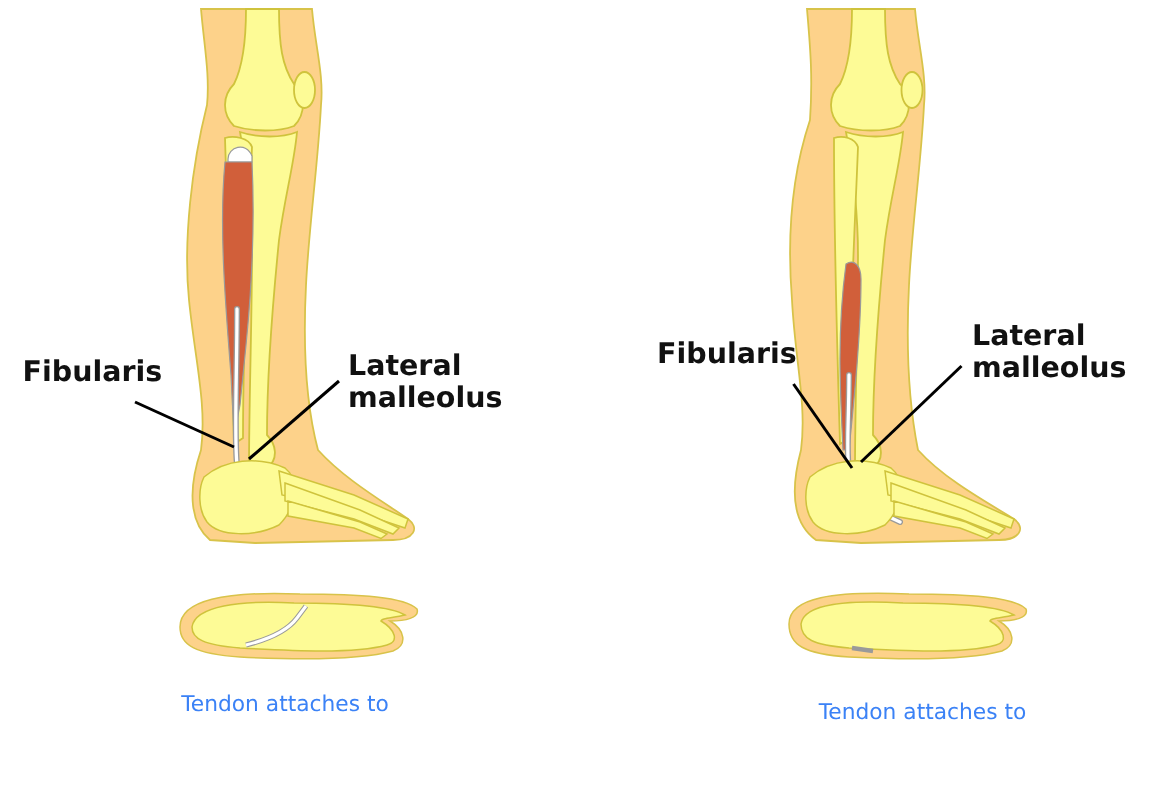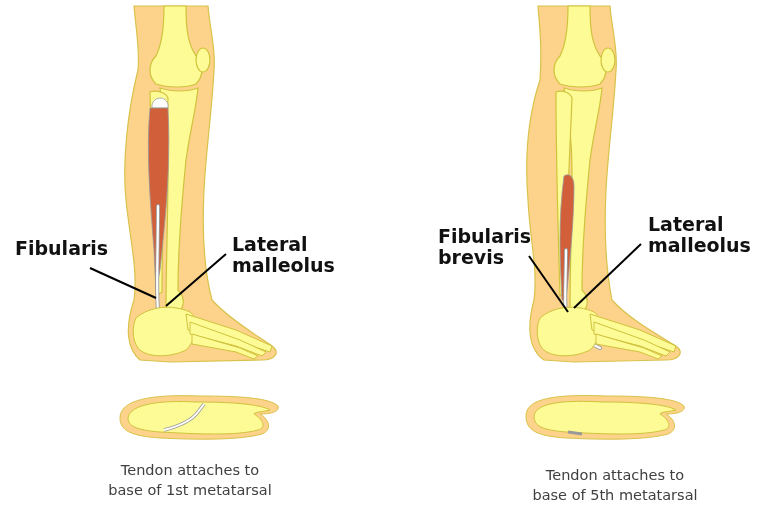--- a/index.html
+++ b/index.html
@@ -1,19 +1,19 @@
 <!DOCTYPE html>
 <html><head>
 <meta charset="utf-8">
 <style>
   html, body { margin:0; padding:0; background:#ffffff; }
   body { width:768px; height:527px; position:relative; overflow:hidden; font-family:"DejaVu Sans", sans-serif; }
   svg.art { position:absolute; left:0; top:0; }
   .label { position:absolute; font-family:"DejaVu Sans", sans-serif; font-weight:bold; color:#111; font-size:19px; line-height:21px; }
-  .caption { position:absolute; font-family:"DejaVu Sans", sans-serif; color:#404040; font-size:14.5px; line-height:20px; text-align:center; }
+  .caption { position:absolute; font-family:"DejaVu Sans", sans-serif; color:#3b82f6; font-size:14.5px; line-height:20px; text-align:center; }
 </style>
 </head>
 <body>
 
 <svg class="art" width="768" height="527" viewBox="0 0 768 527">
 
   <g>
 
     <path d="M134,6 L208,6 C210,30 216,50 214,70 C212,110 206,150 204,190 C202,230 204,270 212,300 C230,320 258,336 272,346 C280,352 276,360 262,360 L170,362 L140,360 C128,350 124,330 134,300 C138,270 130,240 126,200 C122,160 128,110 138,70 C140,50 136,30 134,6 Z" fill="#fdd28a" stroke="#d8c34a" stroke-width="1.2"></path>
 
@@ -80,27 +80,24 @@
 
 <div class="label" style="left:15px; top:238px;">
   <div>Fibularis</div>
 </div>
 <div class="label" style="left:232px; top:234px;">
   <div>Lateral</div>
   <div>malleolus</div>
 </div>
 <div class="caption" style="left:90px; top:460px; width:200px;">
   <div>Tendon attaches to</div>
-  <div>base of 1st metatarsal</div>
 </div>
 
 <div class="label" style="left:438px; top:226px;">
   <div>Fibularis</div>
-  <div>brevis</div>
 </div>
 <div class="label" style="left:648px; top:214px;">
   <div>Lateral</div>
   <div>malleolus</div>
 </div>
 <div class="caption" style="left:510px; top:465px; width:210px;">
   <div>Tendon attaches to</div>
-  <div>base of 5th metatarsal</div>
 </div>
 
 </body></html>

